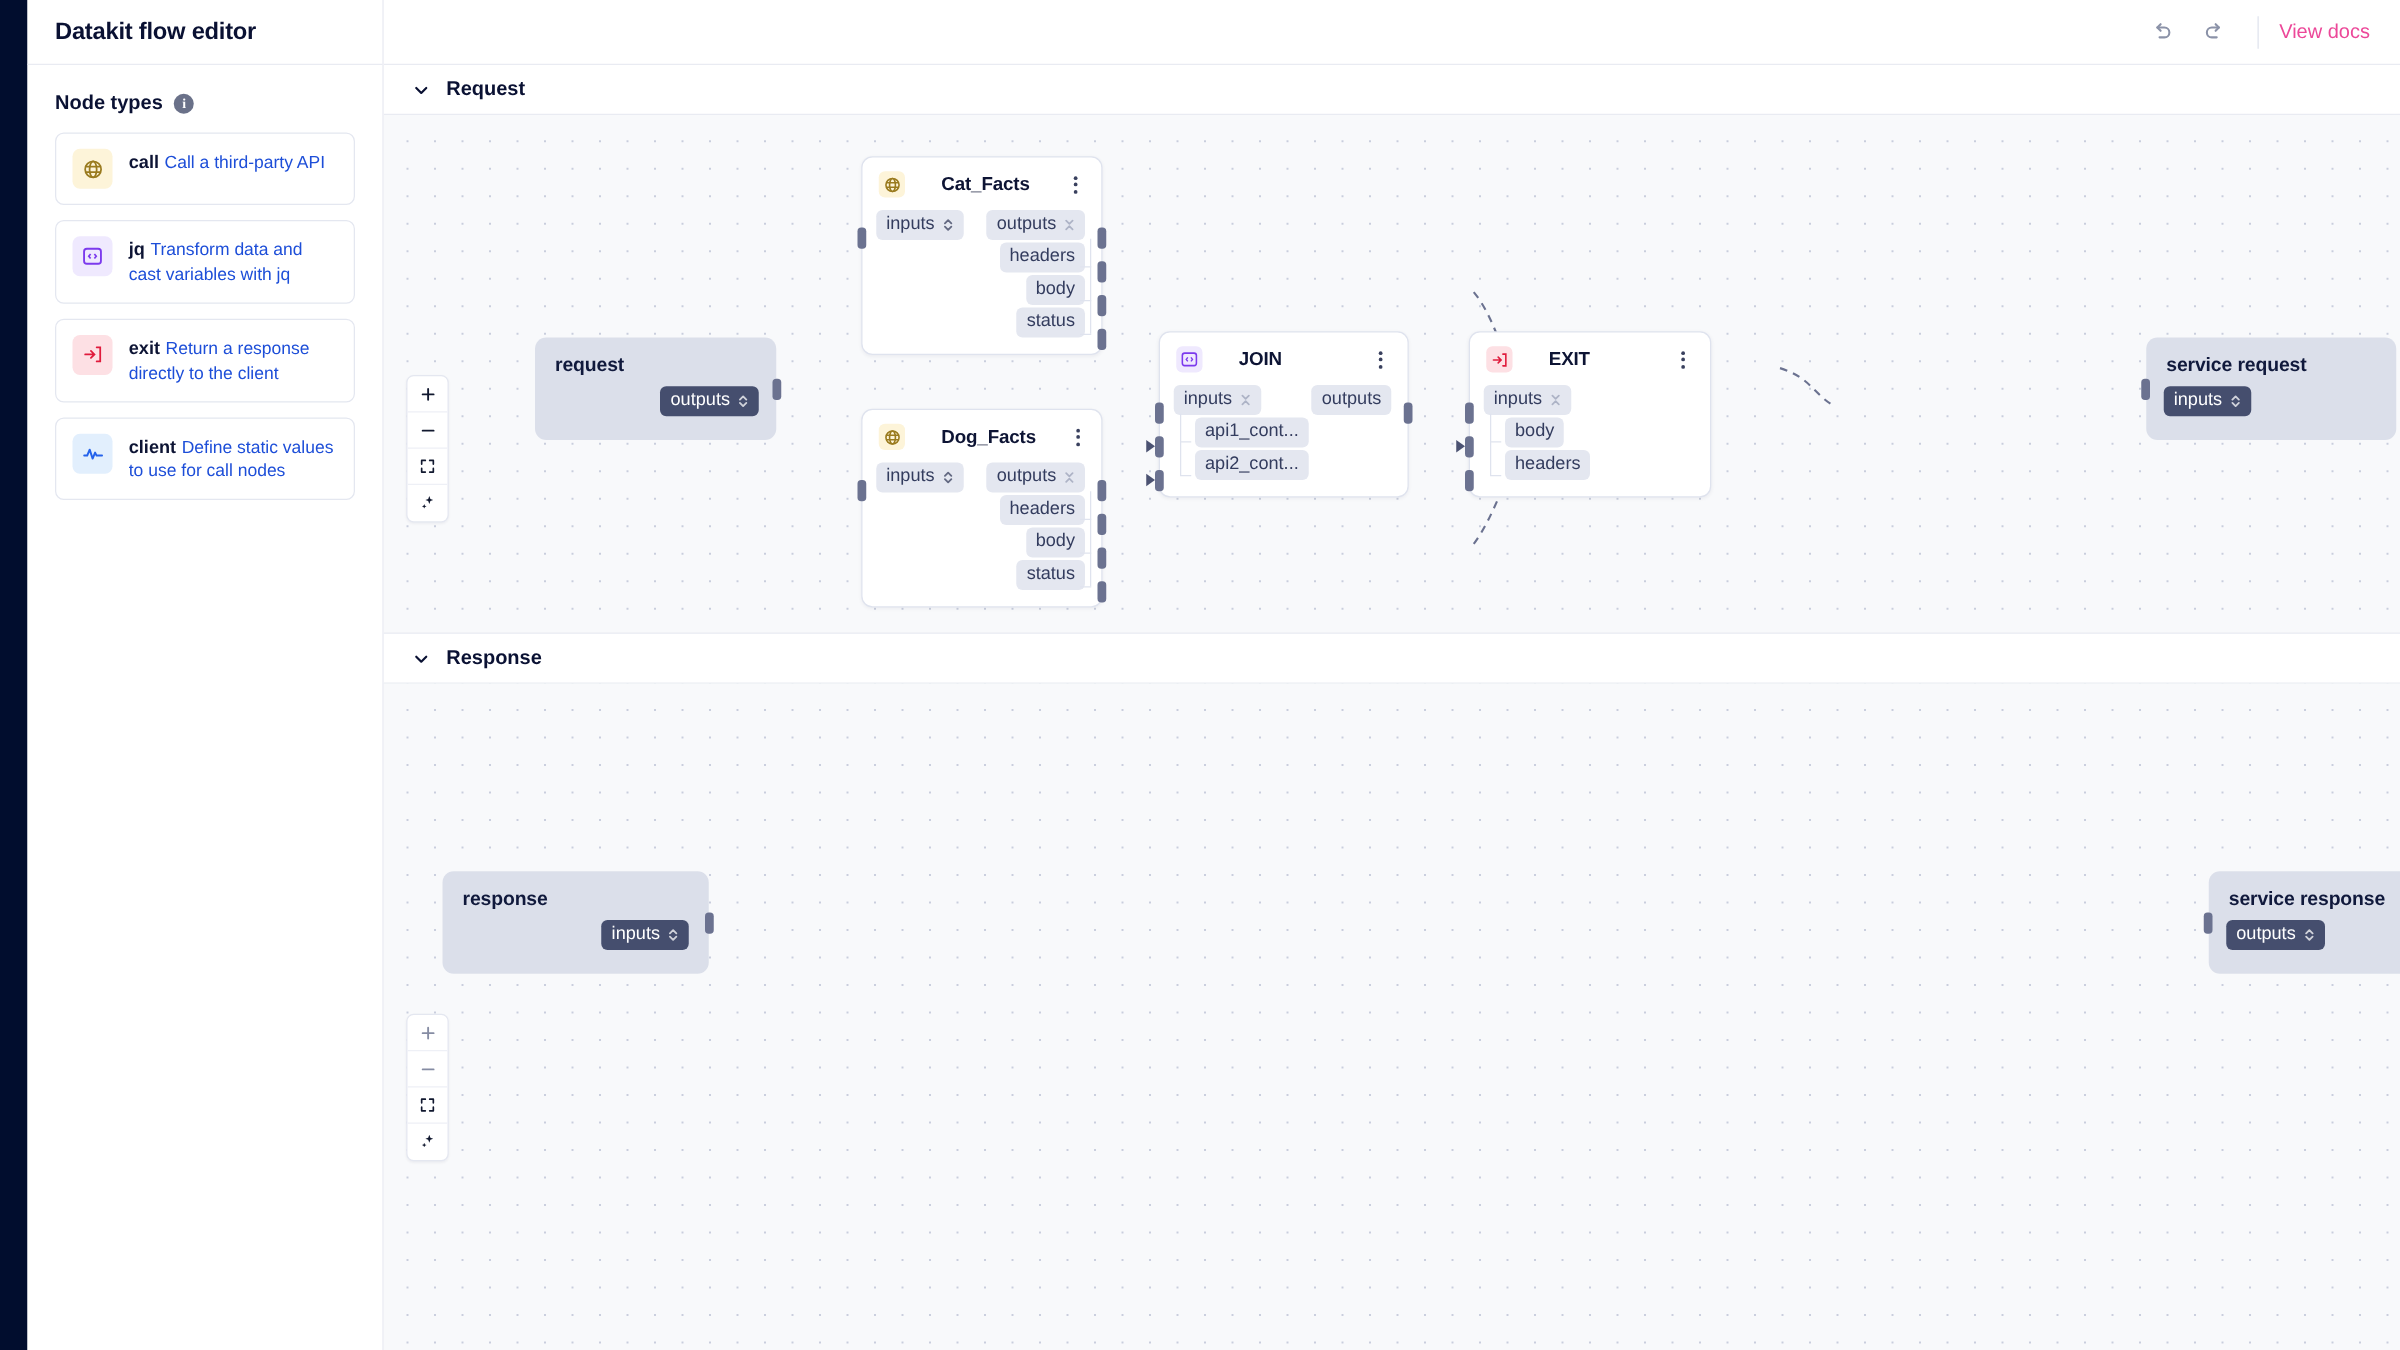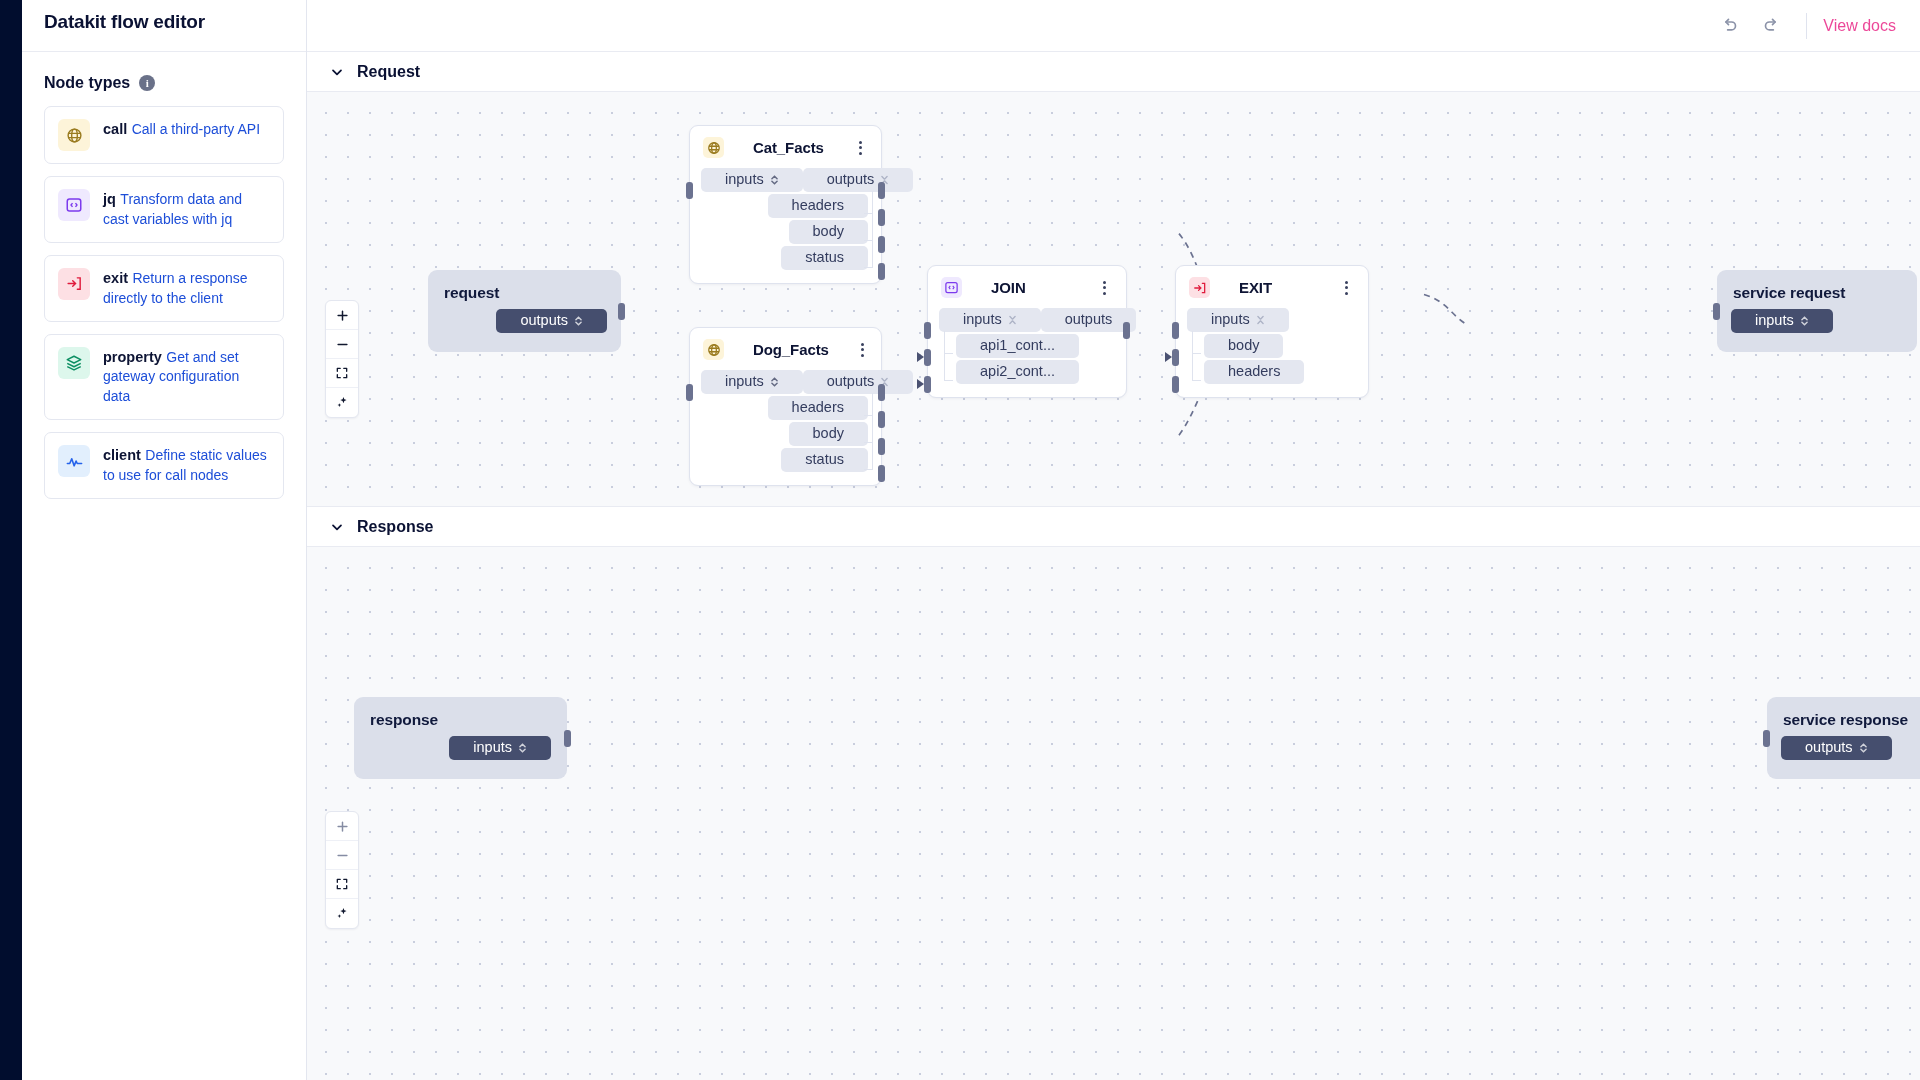--- a/index.html
+++ b/index.html
@@ -9,22 +9,22 @@
     background: #ffffff; color: #0f1633;
   }
   #app { position: relative; width: 1920px; height: 1080px; display: flex; }
 
   
   .rail { width: 22px; height: 1080px; background: #010d2e; flex: 0 0 22px; }
 
   
   .sidebar { width: 285px; flex: 0 0 285px; height: 1080px; background: #fff;
              border-right: 1px solid #e3e6ef; display: flex; flex-direction: column; }
-  .sidebar-header { height: 52px; display: flex; align-items: flex-start;
-                    padding: 11px 22px; border-bottom: 1px solid #e9ebf2; }
+  .sidebar-header { height: 52px; display: flex; align-items: center;
+                    padding: 0 22px; border-bottom: 1px solid #e9ebf2; }
   .app-title { font-size: 19px; font-weight: 700; letter-spacing: -0.2px; color: #0a1133; }
   .sidebar-body { padding: 22px 22px 0 22px; }
   .node-types-head { display: flex; align-items: center; gap: 9px; margin-bottom: 14px; }
   .node-types-title { font-size: 16px; font-weight: 700; color: #0a1133; }
   .info-icon { width: 16px; height: 16px; border-radius: 50%; background: #6a7189;
                color: #fff; font-size: 11px; font-weight: 700; line-height: 16px;
                text-align: center; font-family: "Liberation Serif", serif; }
 
   .node-card { display: flex; gap: 13px; align-items: flex-start;
                border: 1px solid #e4e7f0; border-radius: 7px; padding: 12px 13px;
@@ -90,21 +90,21 @@
            align-items: center; justify-content: center; gap: 2.5px; cursor: pointer;
            border-radius: 4px; }
   .kebab i { width: 3px; height: 3px; border-radius: 50%; background: #39405e; display: block; }
 
   .ports { position: relative; padding: 0 0 12px 0; }
   .port-row { display: flex; align-items: center; height: 26px; position: relative; }
   .port-row.rightal { justify-content: flex-end; }
 
   .pill { display: inline-flex; align-items: center; gap: 6px;
           background: #e4e7f0; color: #333c5e; border-radius: 5px;
-          padding: 3px 24px; font-size: 14.5px; line-height: 1.2; white-space: nowrap; }
+          padding: 3px 8px; font-size: 14.5px; line-height: 1.2; white-space: nowrap; }
   .pill.left  { margin-left: 11px; }
   .pill.right { margin-right: 13px; }
   .pill.dark  { background: #454e6e; color: #ffffff; }
   .pill.indent { margin-left: 28px; }
   .caret { display: inline-flex; flex-direction: column; gap: 1px; opacity: .75; }
   .caret svg { display: block; }
 
   
   .handle { position: absolute; width: 7px; height: 17px; border-radius: 3px;
             background: #6b7290; z-index: 4; }
@@ -175,33 +175,20 @@
             <path d="M3 12h10M9.5 8l4 4-4 4"></path>
             <path d="M16 4h4v16h-4"></path>
           </svg>
         </span>
         <span class="nc-text">
           <span class="nc-name">exit</span>
           <span class="nc-desc">Return a response directly to the client</span>
         </span>
       </div>
 
-      <div class="node-card">
-        <span class="nc-icon ic-property">
-          <svg width="18" height="18" viewBox="0 0 24 24" fill="none" stroke="#0c8f62" stroke-width="1.9" stroke-linejoin="round">
-            <path d="M12 3 3 7.5l9 4.5 9-4.5L12 3z"></path>
-            <path d="M3 12.5 12 17l9-4.5"></path>
-            <path d="M3 16.8 12 21.3l9-4.5"></path>
-          </svg>
-        </span>
-        <span class="nc-text">
-          <span class="nc-name">property</span>
-          <span class="nc-desc">Get and set gateway configuration data</span>
-        </span>
-      </div>
 
       <div class="node-card">
         <span class="nc-icon ic-static">
           <svg width="19" height="19" viewBox="0 0 24 24" fill="none" stroke="#2563eb" stroke-width="2" stroke-linecap="round" stroke-linejoin="round">
             <path d="M3 14.5h3l2.5-6 3 9 2.5-6 1.5 3h5.5"></path>
           </svg>
         </span>
         <span class="nc-text">
           <span class="nc-name">client</span>
           <span class="nc-desc">Define static values to use for call nodes</span>

